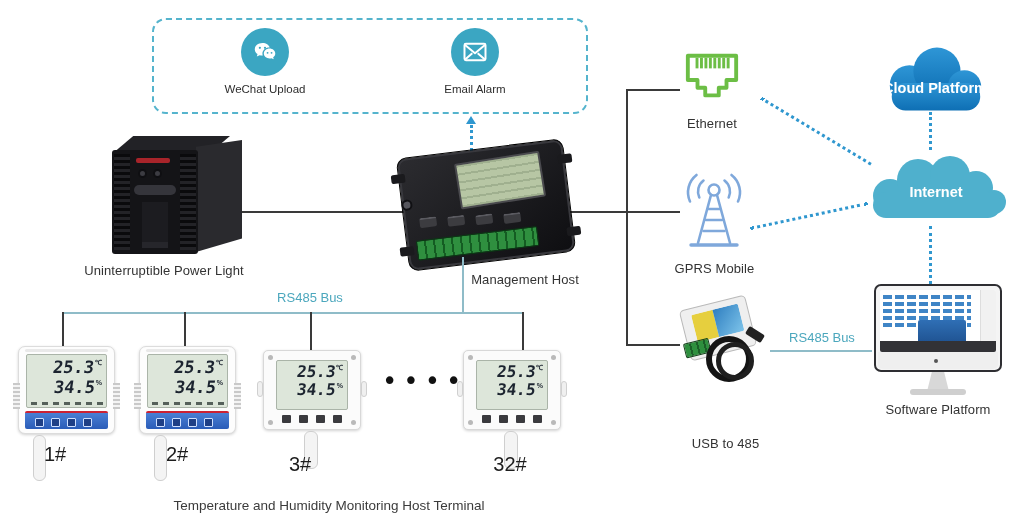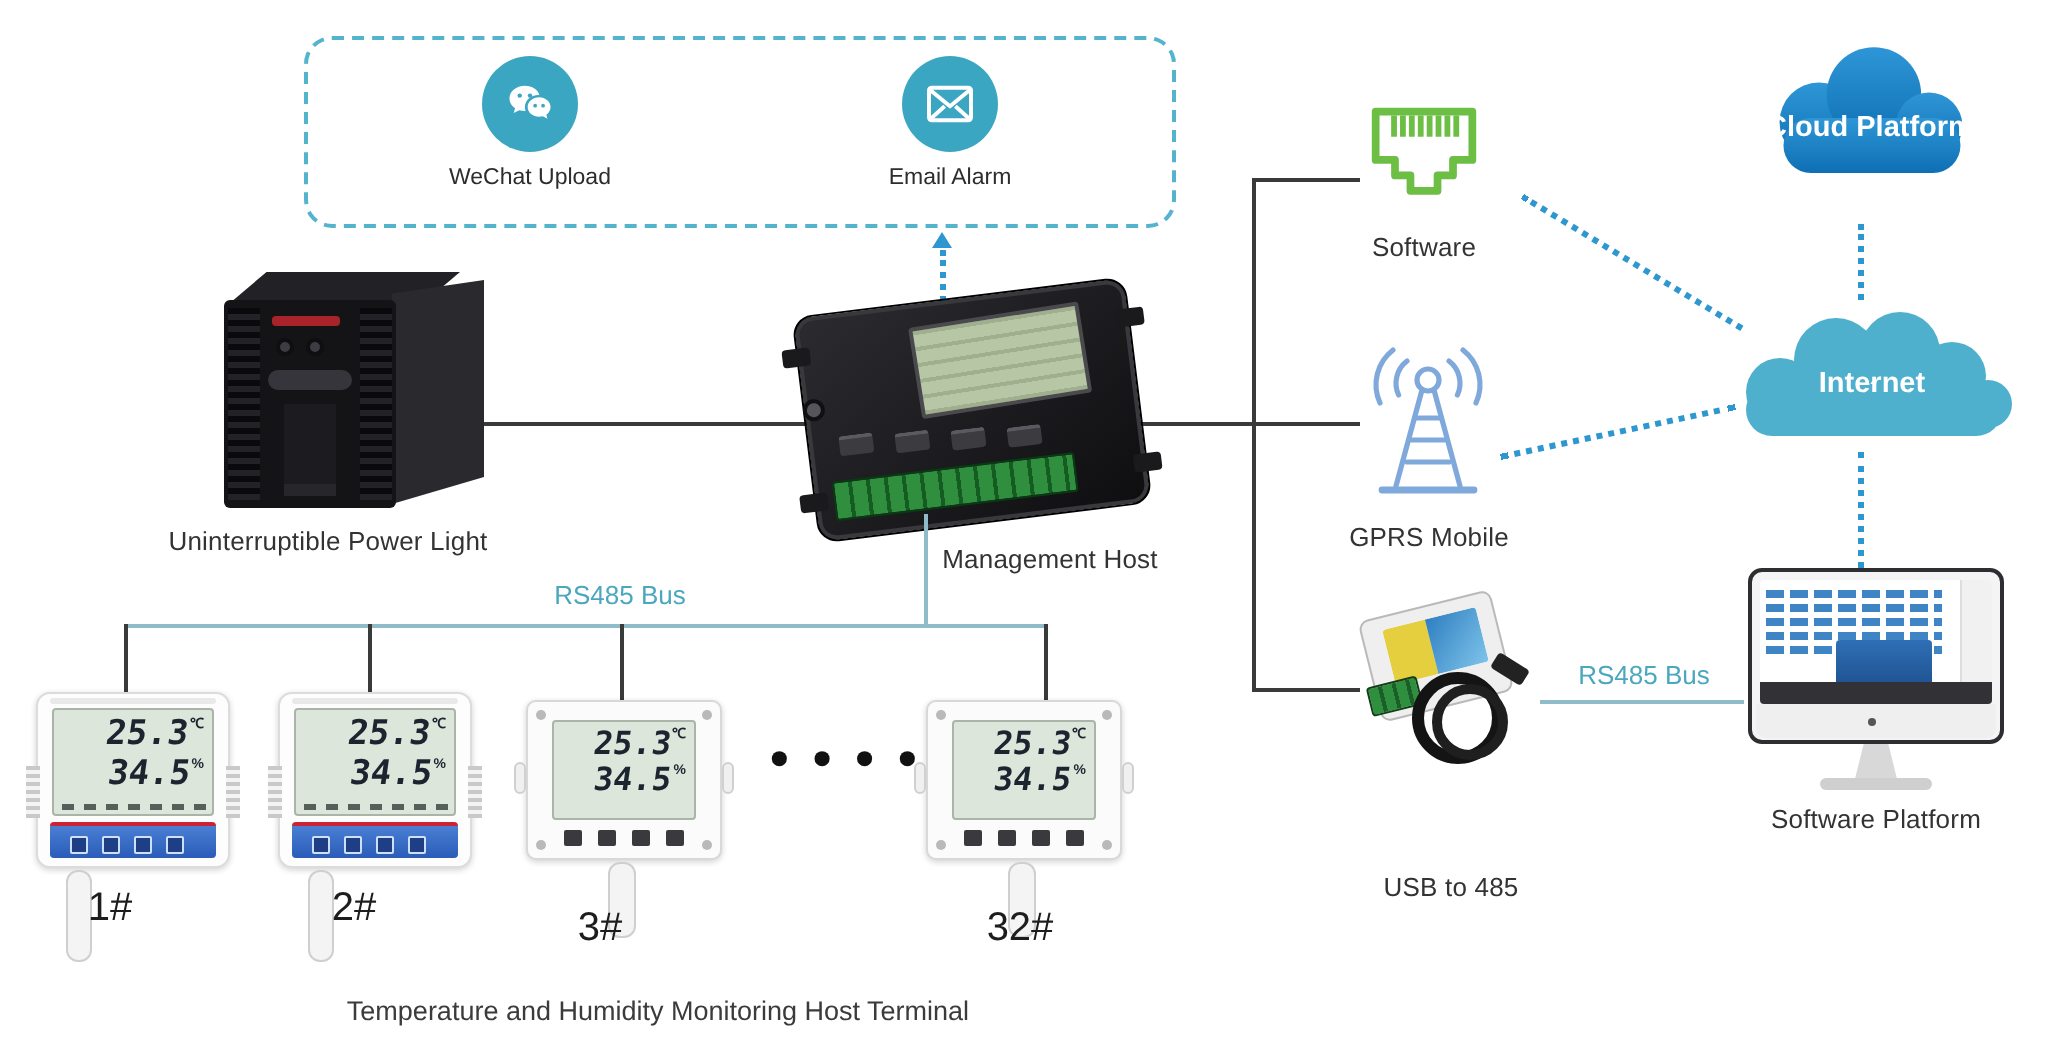--- a/index.html
+++ b/index.html
@@ -208,37 +208,37 @@
           <rect x="19.6" y="8" width="3" height="11"></rect>
         <rect x="24.2" y="8" width="3" height="11"></rect>
           <rect x="28.8" y="8" width="3" height="11"></rect>
         <rect x="33.4" y="8" width="3" height="11"></rect>
           <rect x="38" y="8" width="3" height="11"></rect>
         <rect x="42.6" y="8" width="3" height="11"></rect>
           <rect x="47.2" y="8" width="3" height="11"></rect>
       </g>
     </svg>
   </div>
-  <div class="lbl" style="left:672px; top:116px; width:80px;">Software</div>
+  <div class="lbl" style="left:672px; top:116px; width:80px;">Ethernet</div>
 
   <div class="node-icon" style="left:678px; top:165px;">
     <svg viewBox="0 0 72 92" width="72" height="92" fill="none" stroke="#7FA8DB" stroke-width="2.6" stroke-linecap="round">
       <circle cx="36" cy="25" r="5.5"></circle>
       <path d="M33 30 L20 78 M39 30 L52 78"></path>
       <path d="M30.5 44h11M28 55h16M25.5 66h21"></path>
       <path d="M13 80h46" stroke-width="3.4"></path>
       <path d="M25.5 15.5a14 14 0 0 0-4.2 17"></path>
       <path d="M18.5 10a22 22 0 0 0-6.5 26.5"></path>
       <path d="M46.5 15.5a14 14 0 0 1 4.2 17"></path>
       <path d="M53.5 10a22 22 0 0 1 6.5 26.5"></path>
     </svg>
   </div>
   <div class="lbl" style="left:662px; top:261px; width:105px;">GPRS Mobile</div>
 
-  <div class="node-icon" style="left:876px; top:16px; width:118px; height:88px;">
+  <div class="node-icon" style="left:876px; top:40px; width:118px; height:88px;">
     <svg viewBox="0 0 120 80" width="118" height="86">
       <defs>
         <linearGradient id="cp" x1="0" y1="0" x2="0" y2="1">
           <stop offset="0" stop-color="#2E96D6"></stop>
             <stop offset="1" stop-color="#0E6FB4"></stop>
         </linearGradient>
       </defs>
       <g fill="url(#cp)">
         <circle cx="34" cy="42" r="20"></circle>
           <circle cx="62" cy="28" r="24"></circle>

